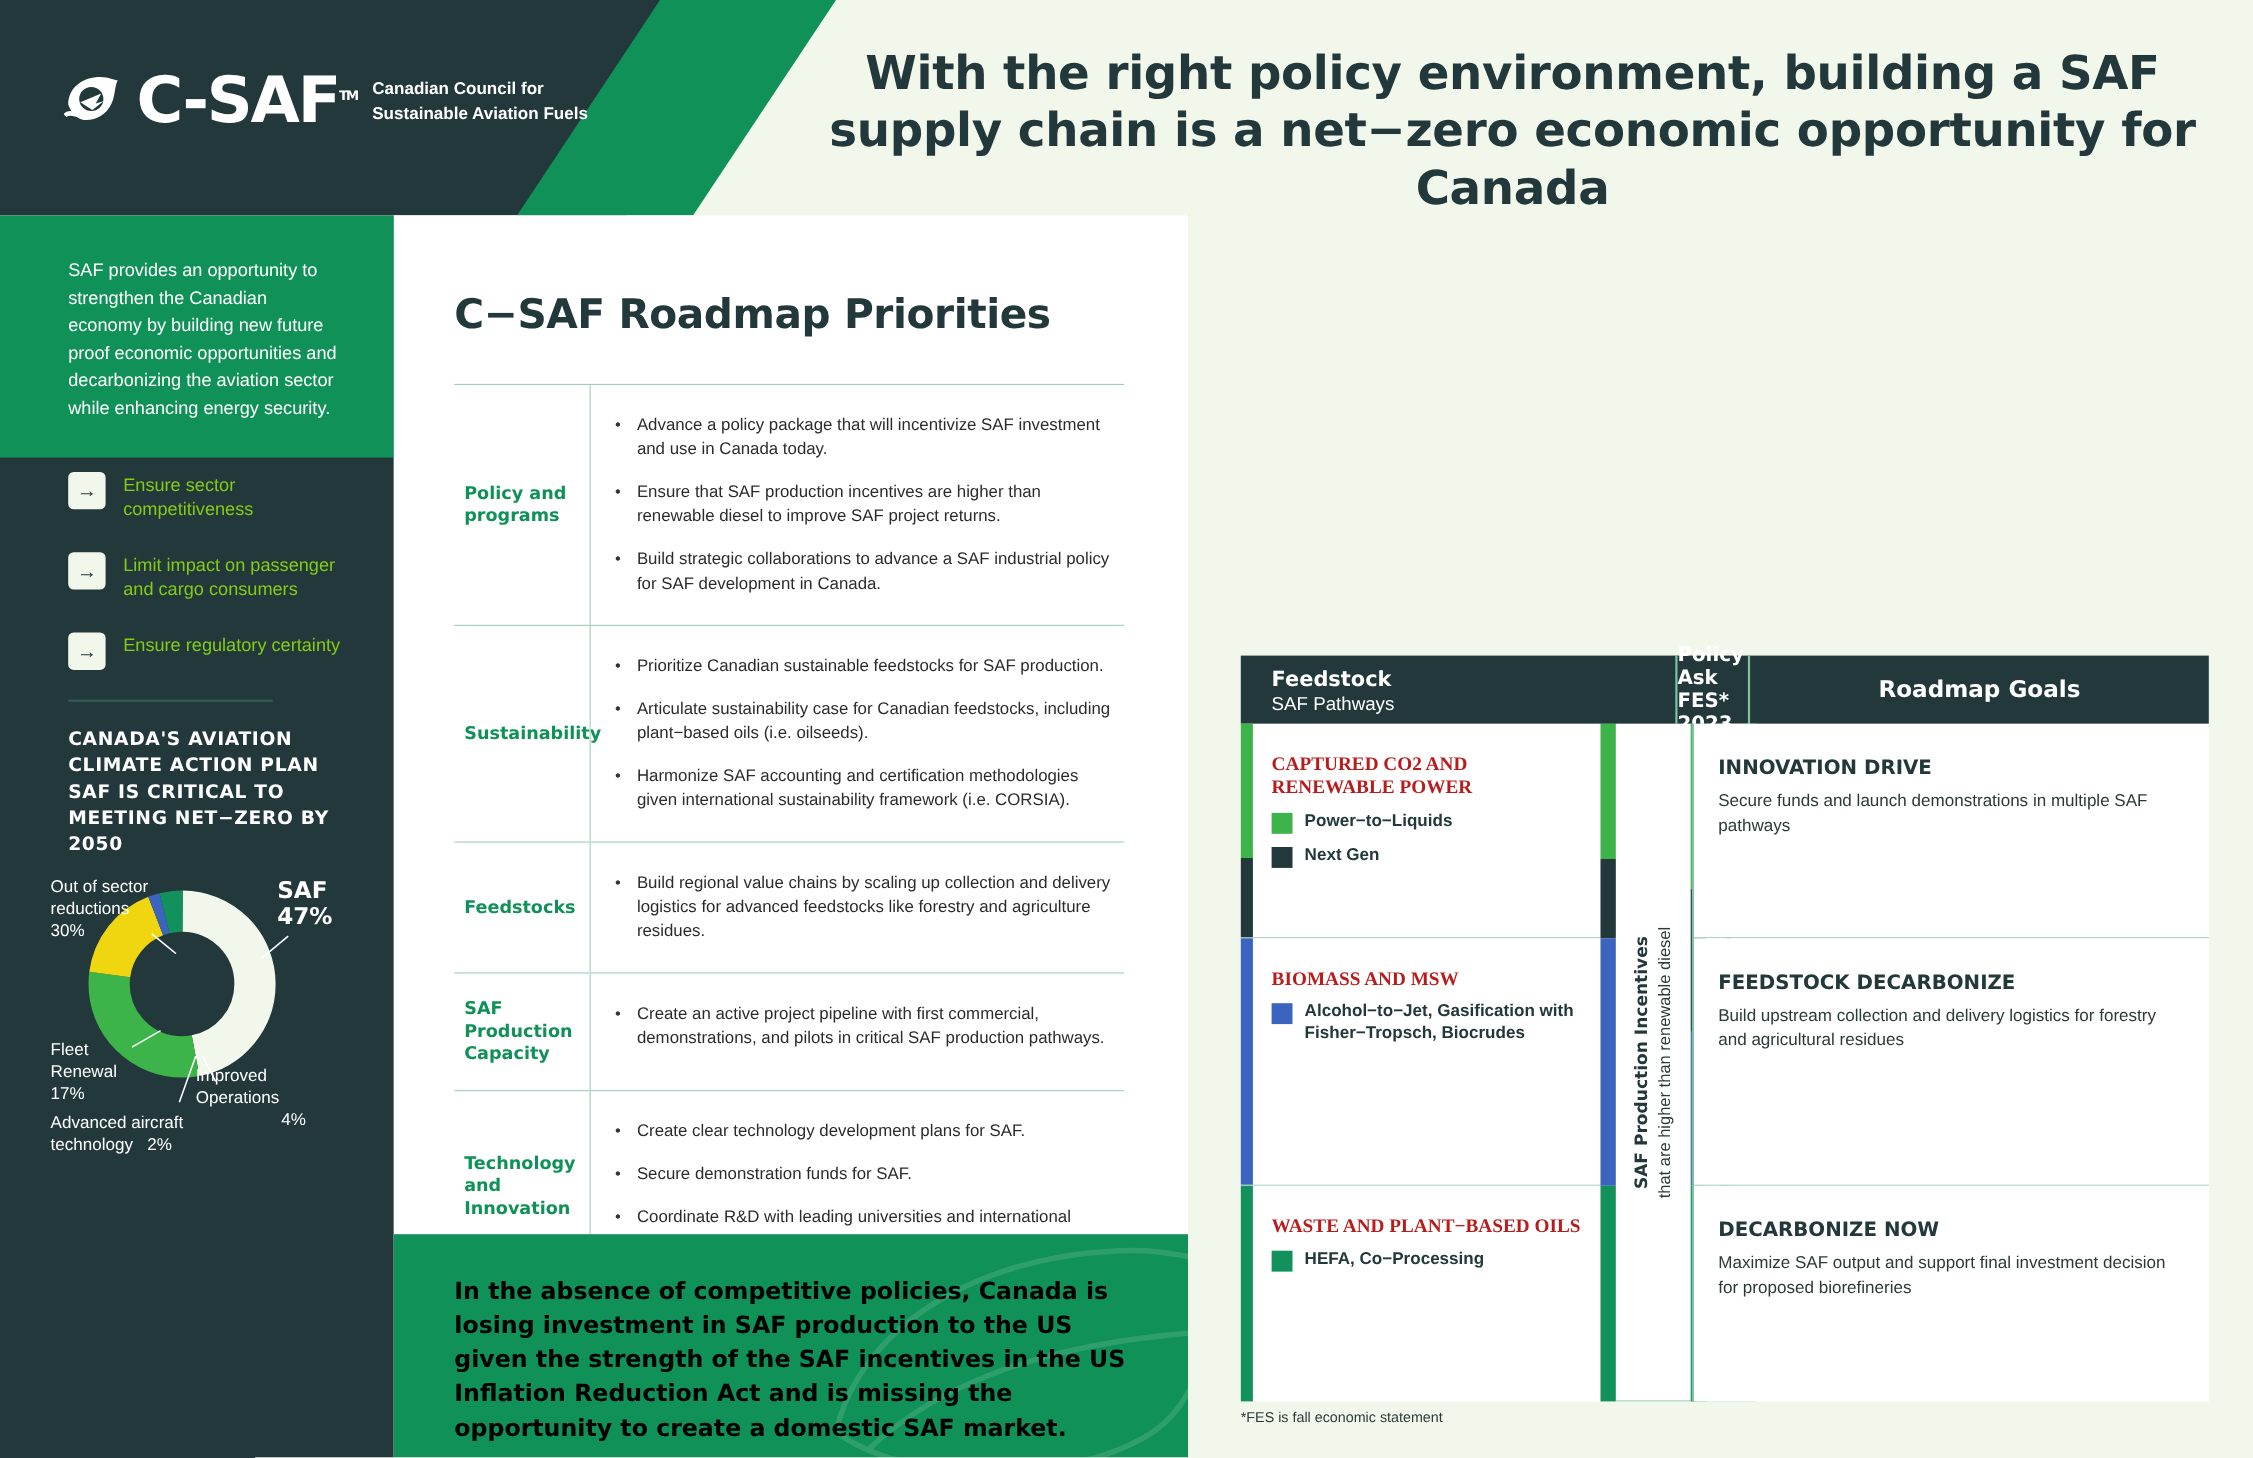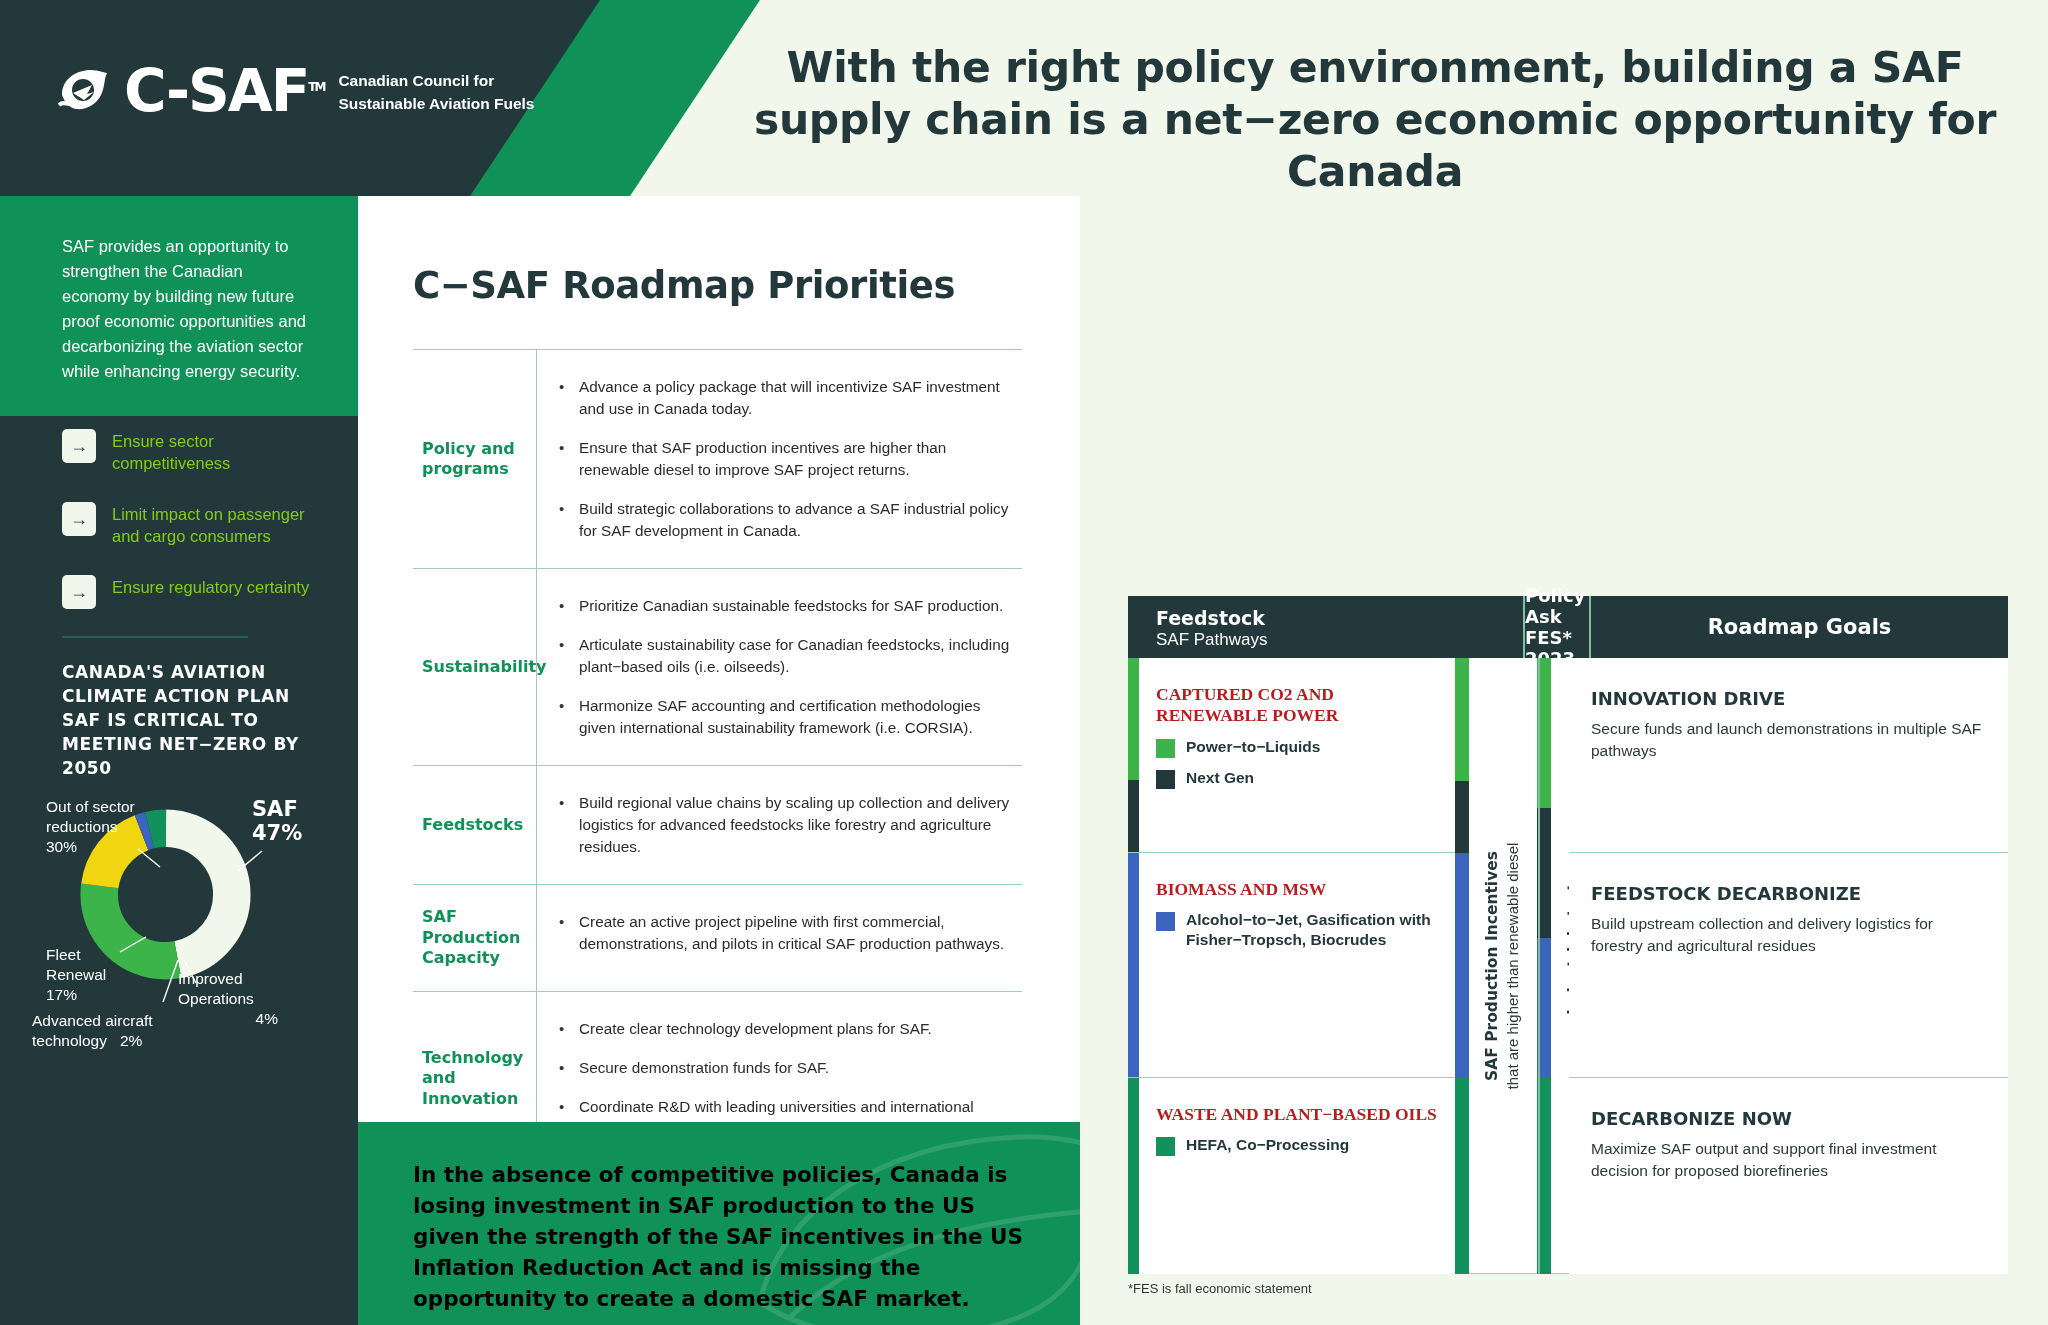--- a/index.html
+++ b/index.html
@@ -97,21 +97,21 @@
   .fleg span { font-size: 15.5px; color: #22383a; font-weight: 700; line-height: 1.3; }
 
   .vcol { position: absolute; top: 0; width: 68px; height: 616px; background: #ffffff; border-bottom: 1.5px solid #9fcfb8; }
   .vtext { position: absolute; left: 0; top: 0; width: 616px; height: 68px;
            transform: rotate(-90deg) translate(-616px, 0); transform-origin: top left;
            display: flex; align-items: center; justify-content: center; text-align: center; line-height: 1.3; }
   .vtext b { font-size: 15.5px; color: #22383a; font-weight: 800; font-family: "DejaVu Sans", sans-serif; }
   .vtext i { font-style: normal; font-size: 15px; color: #2b3a36; }
 
   .stripe { position: absolute; top: 0; width: 14px; }
-  .fcolG { position: absolute; right: 0; top: 0; width: 470px; height: 616px; border-left: 2px solid #7fc1a0; padding-left: 29px; }
+  .fcolG { position: absolute; right: 0; top: 0; width: 470px; height: 616px; border-left: 2px solid #7fc1a0; }
   .grow { background: #ffffff; border-bottom: 1.5px solid #9fcfb8; padding: 30px 22px 0 22px; }
   .grow h4 { color: #22383a; font-size: 18px; font-weight: 800; font-family: "DejaVu Sans", sans-serif; }
   .grow p { color: #2b3a36; font-size: 15.5px; line-height: 1.42; margin-top: 9px; }
 
   .fnote { position: absolute; left: 48px; top: 1085px; font-size: 13px; color: #2b3a36; }
 </style>
 </head>
 <body>
 
 <div class="page">
@@ -180,21 +180,21 @@
         <span>30%</span>
       </div>
       <div class="dlabel bold" style="left:252px; top:0px;">
         <span>SAF</span><br>
         <span>47%</span>
       </div>
       <div class="dlabel" style="left:46px; top:148px; width:90px;">
         <span>Fleet Renewal</span><br>
         <span>17%</span>
       </div>
-      <div class="dlabel" style="left:32px; top:214px; width:160px;">
+      <div class="dlabel" style="left:46px; top:214px; width:160px;">
         <span>Advanced aircraft technology</span>
         &nbsp;&nbsp;<span>2%</span>
       </div>
       <div class="dlabel" style="left:178px; top:172px; width:100px; text-align:left;">
         <span>Improved Operations</span><br>
         <span style="display:block;text-align:right;">4%</span>
       </div>
       <svg style="position:absolute;left:0;top:0;" width="358" height="260">
         <line x1="138" y1="52" x2="160" y2="70" stroke="#fff" stroke-width="1.4"></line>
         <line x1="262" y1="54" x2="238" y2="74" stroke="#fff" stroke-width="1.4"></line>

